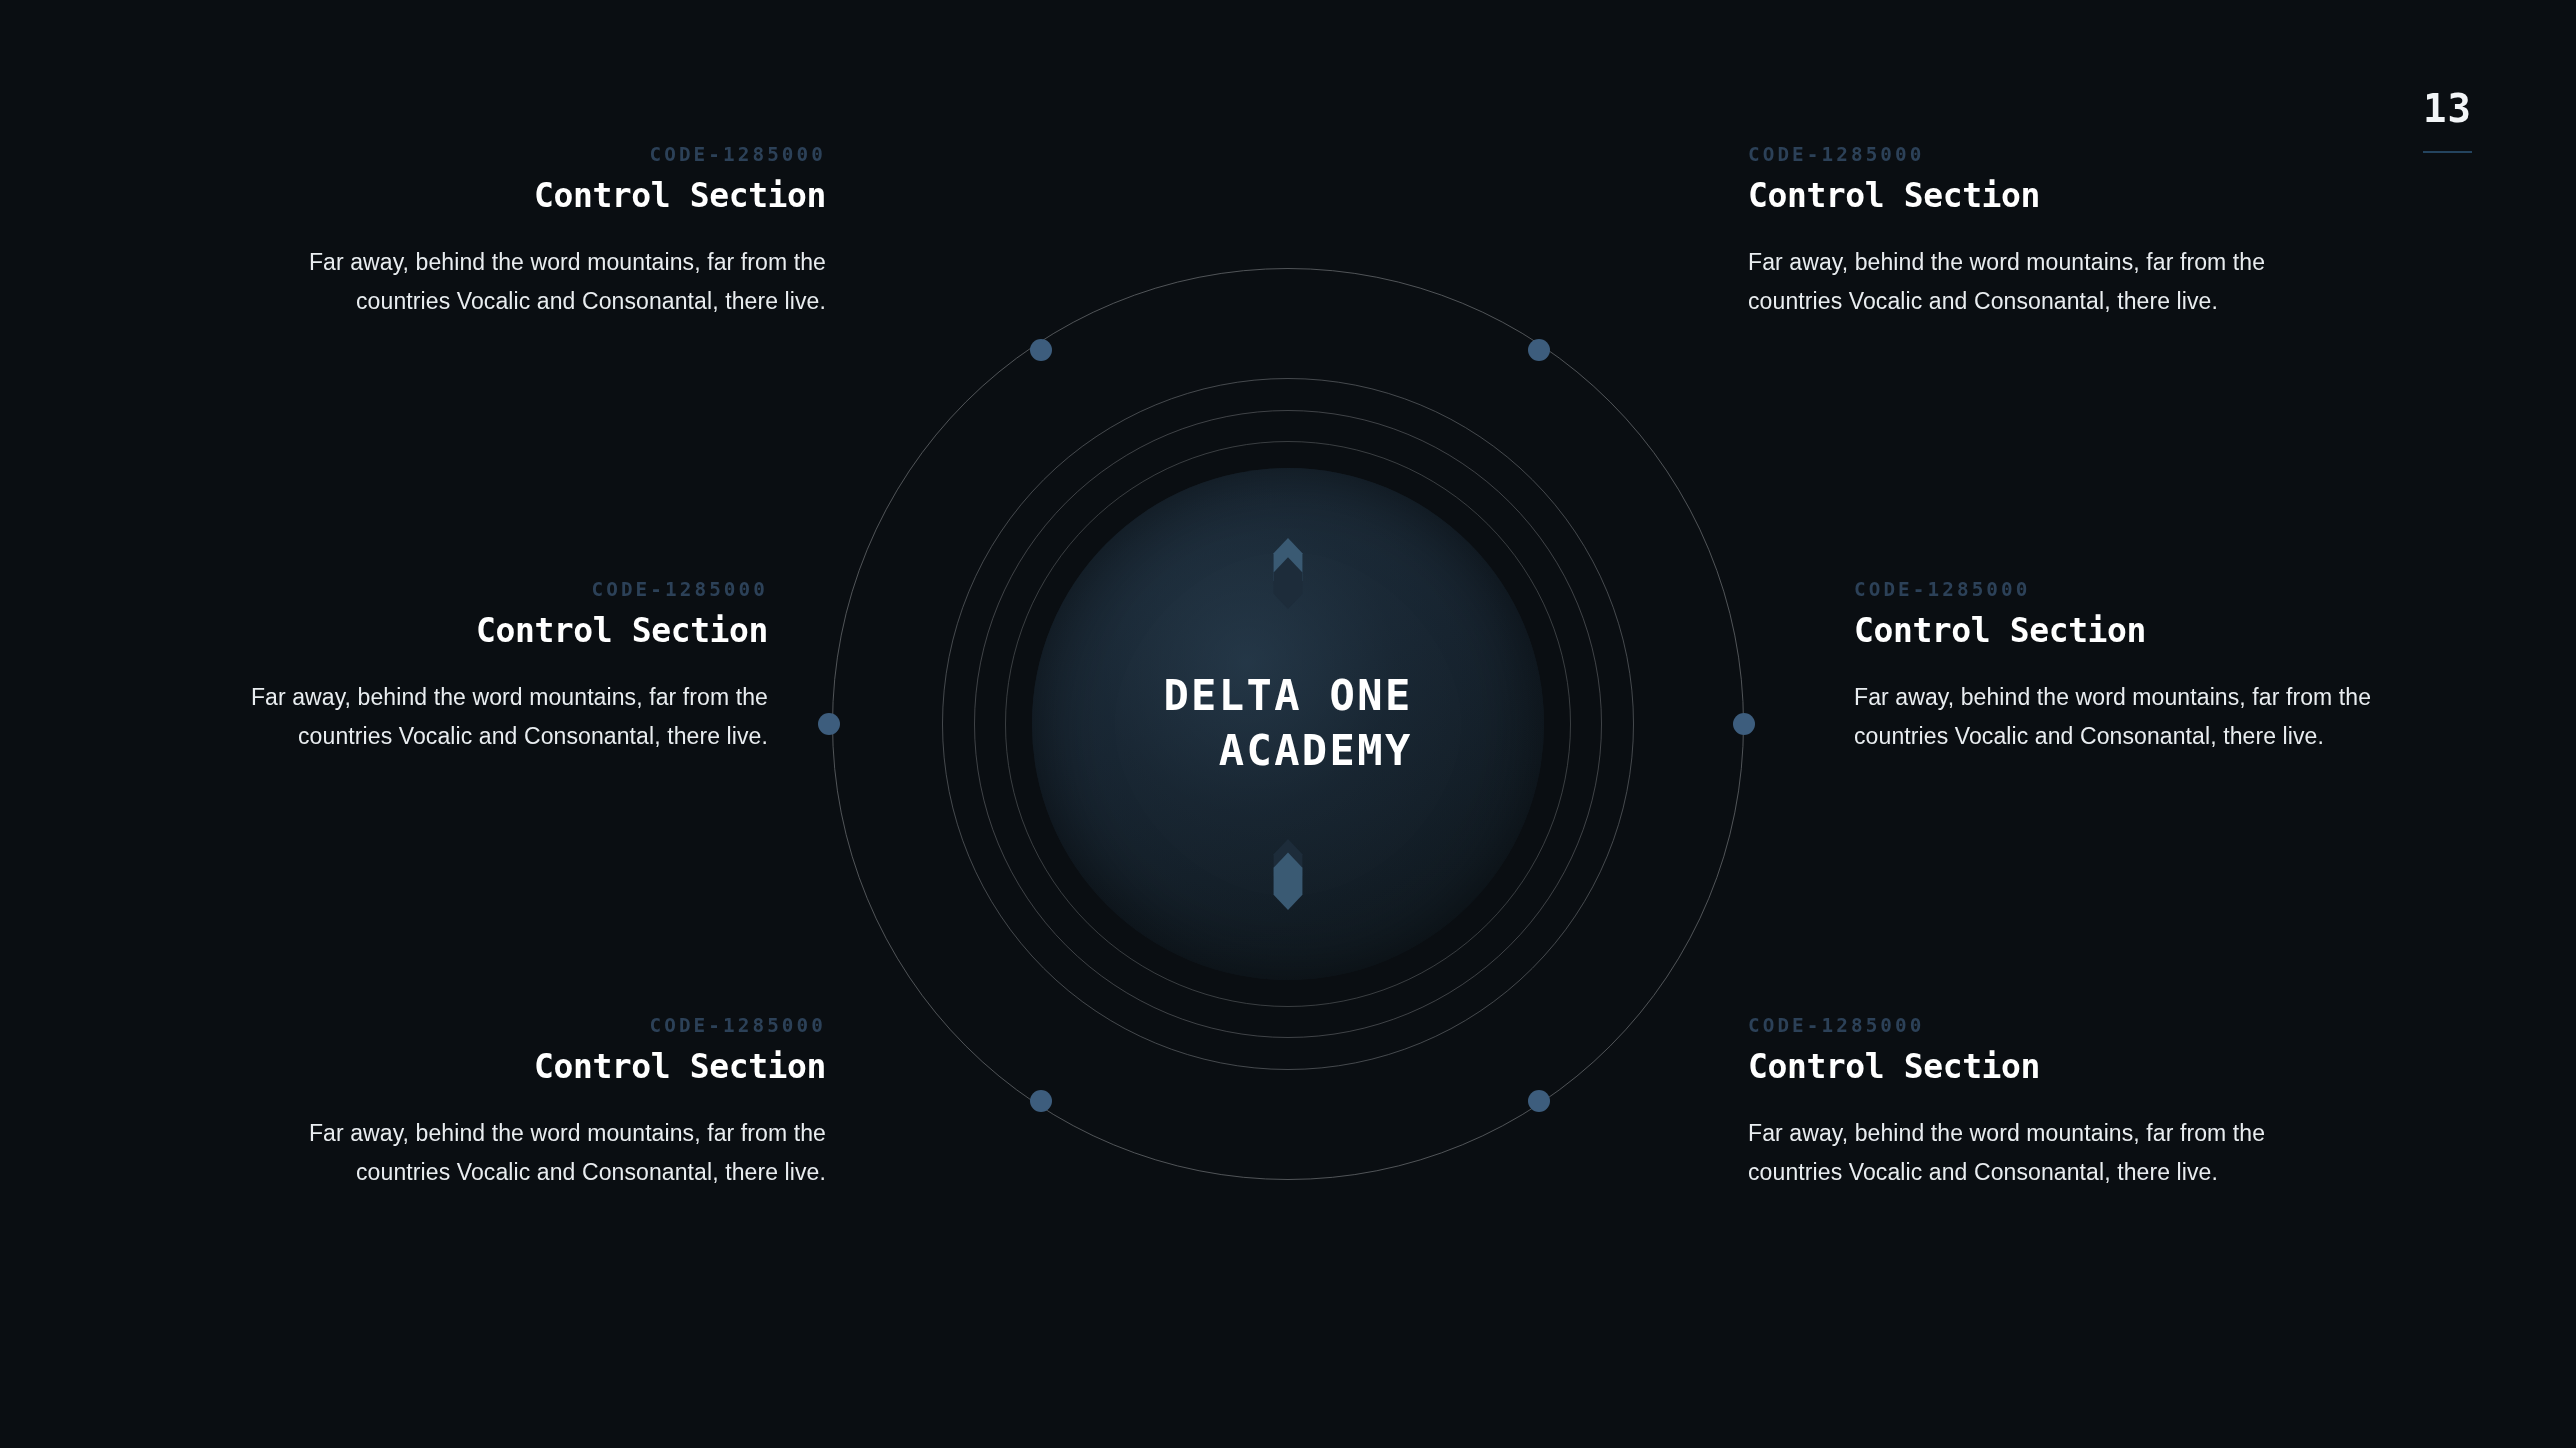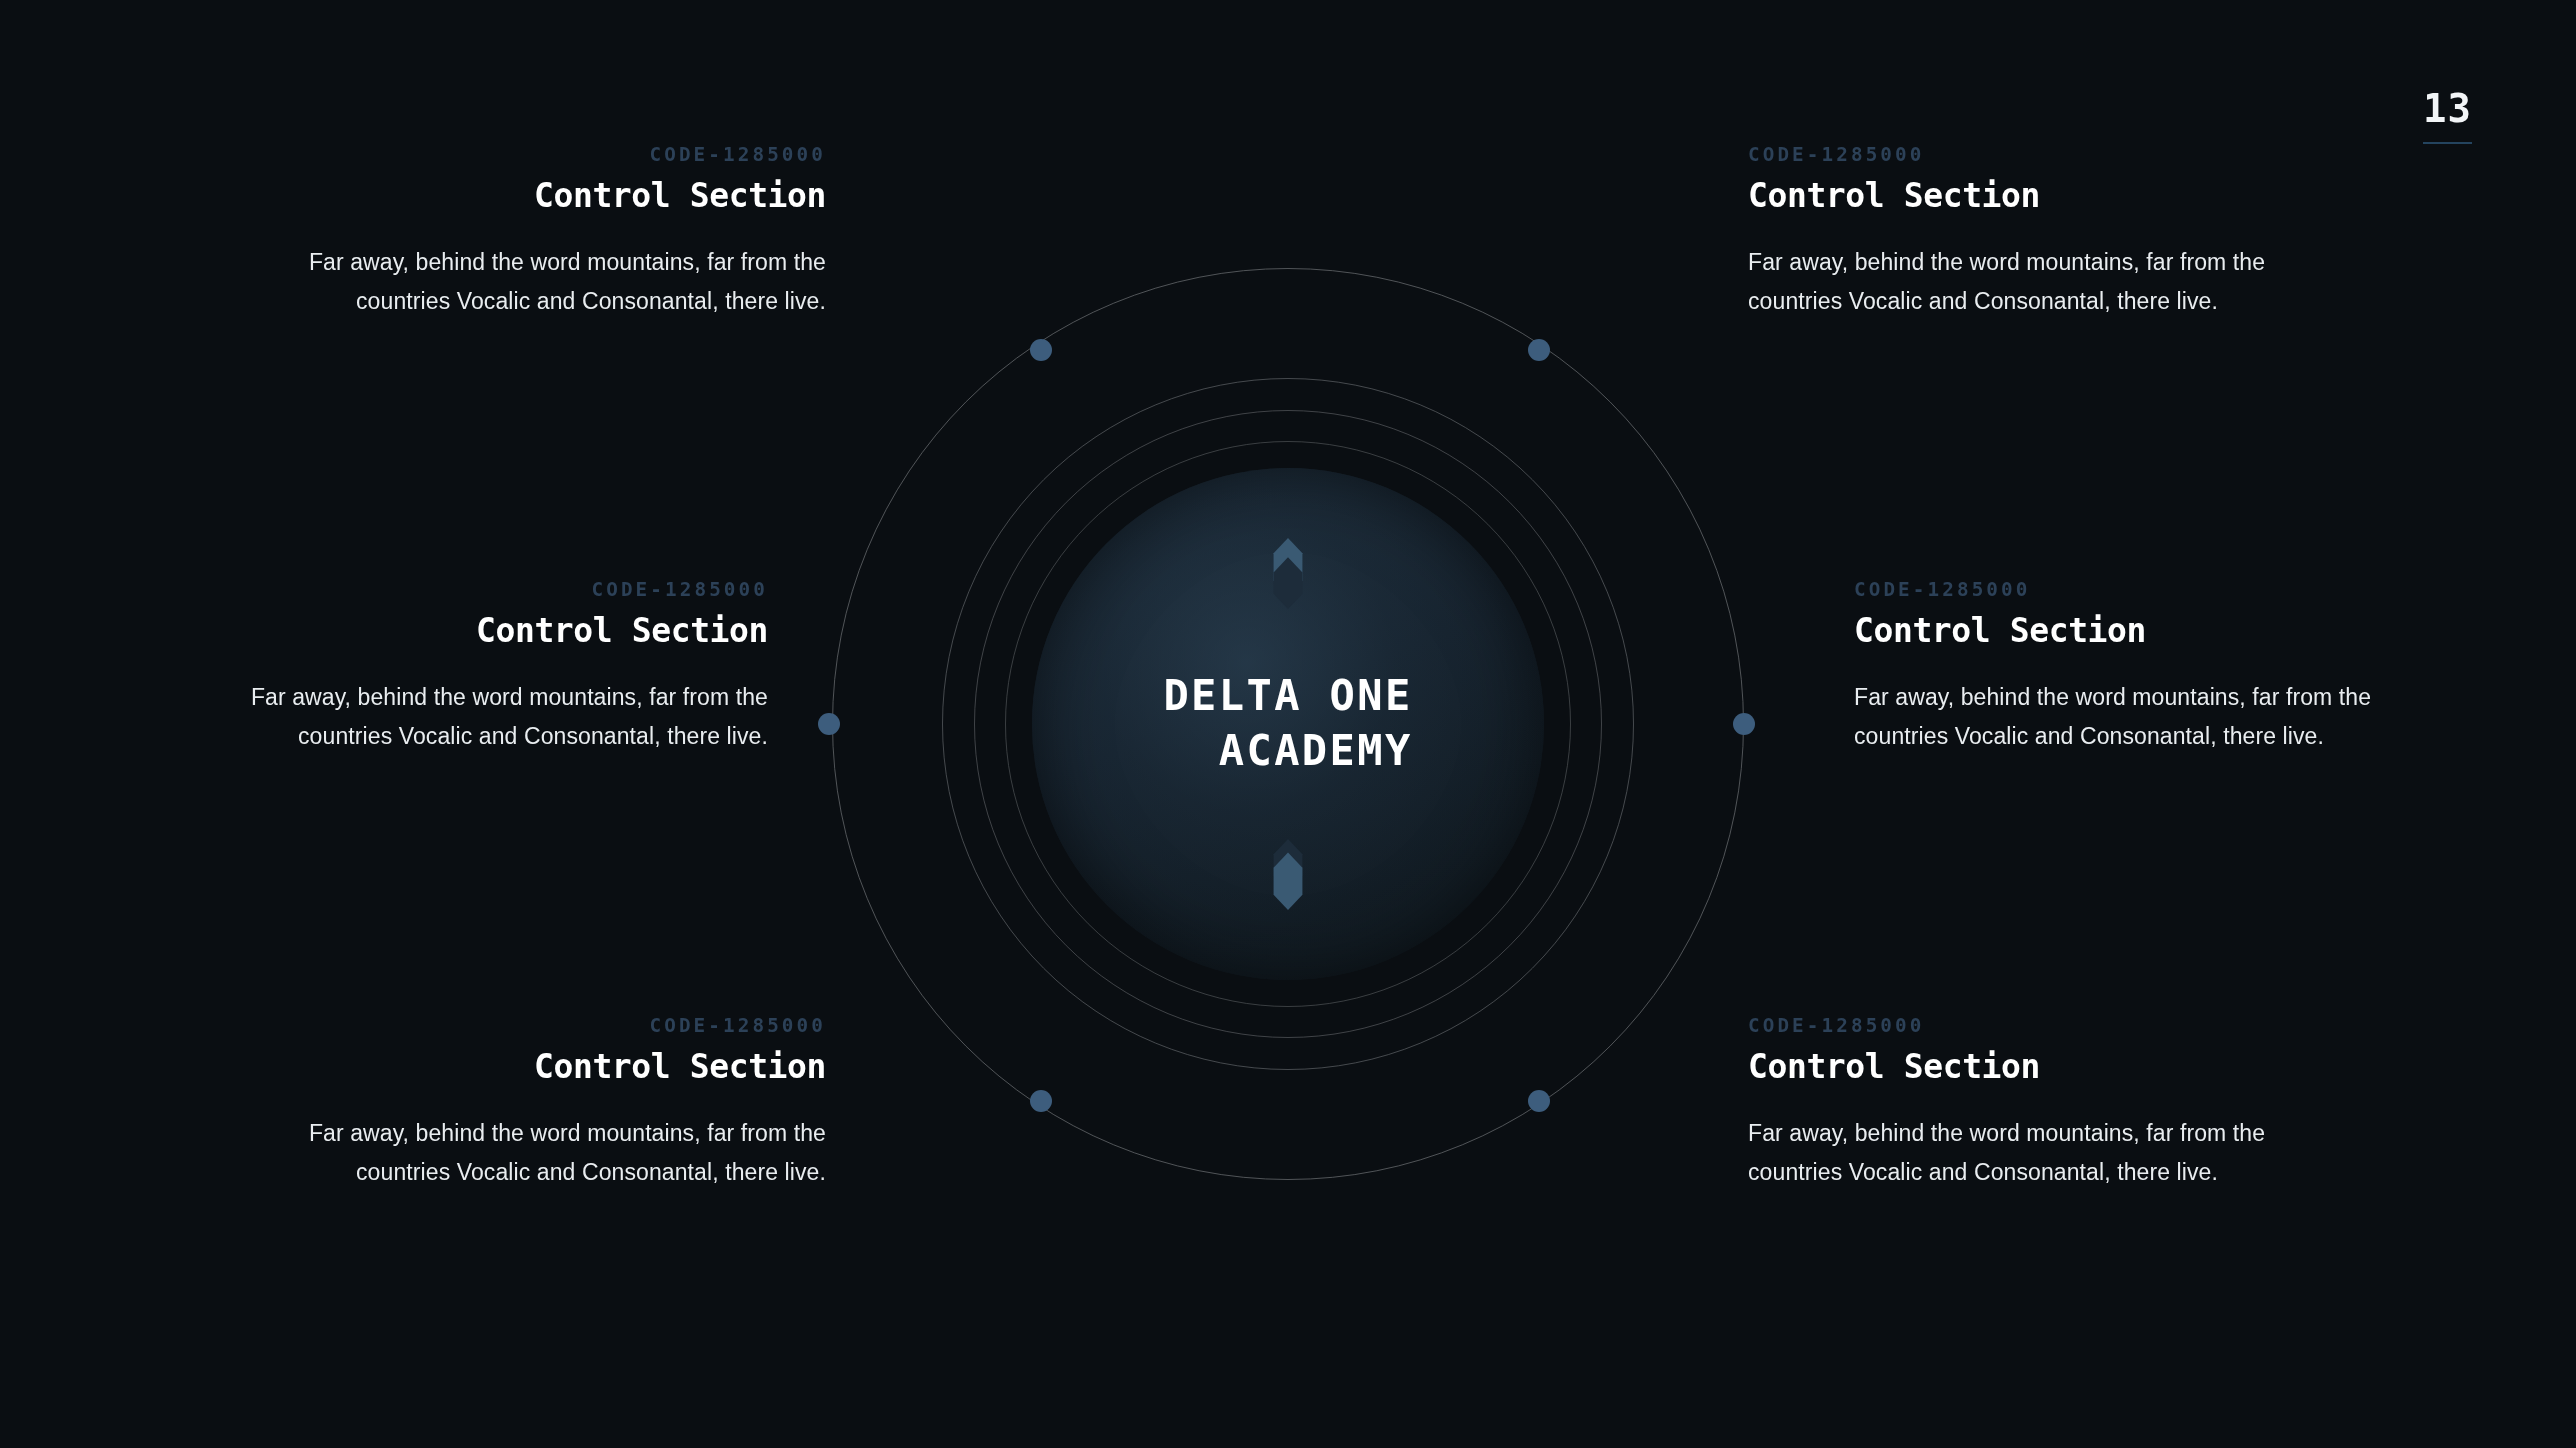--- a/index.html
+++ b/index.html
@@ -18,21 +18,21 @@
 
   
   .page-num {
     position:absolute;
     top:89px; right:104px;
     font-family:"DejaVu Sans Mono", monospace;
     font-size:39px;
     font-weight:700;
     color:#f2f5f7;
     letter-spacing:1px;
-    padding-bottom:14px;
+    padding-bottom:23px;
     border-bottom:2.9px solid #24445f;
     line-height:1;
   }
 
   
   .center-graphic {
     position:absolute;
     left:1288px; top:724px;
     width:0; height:0;
   }

